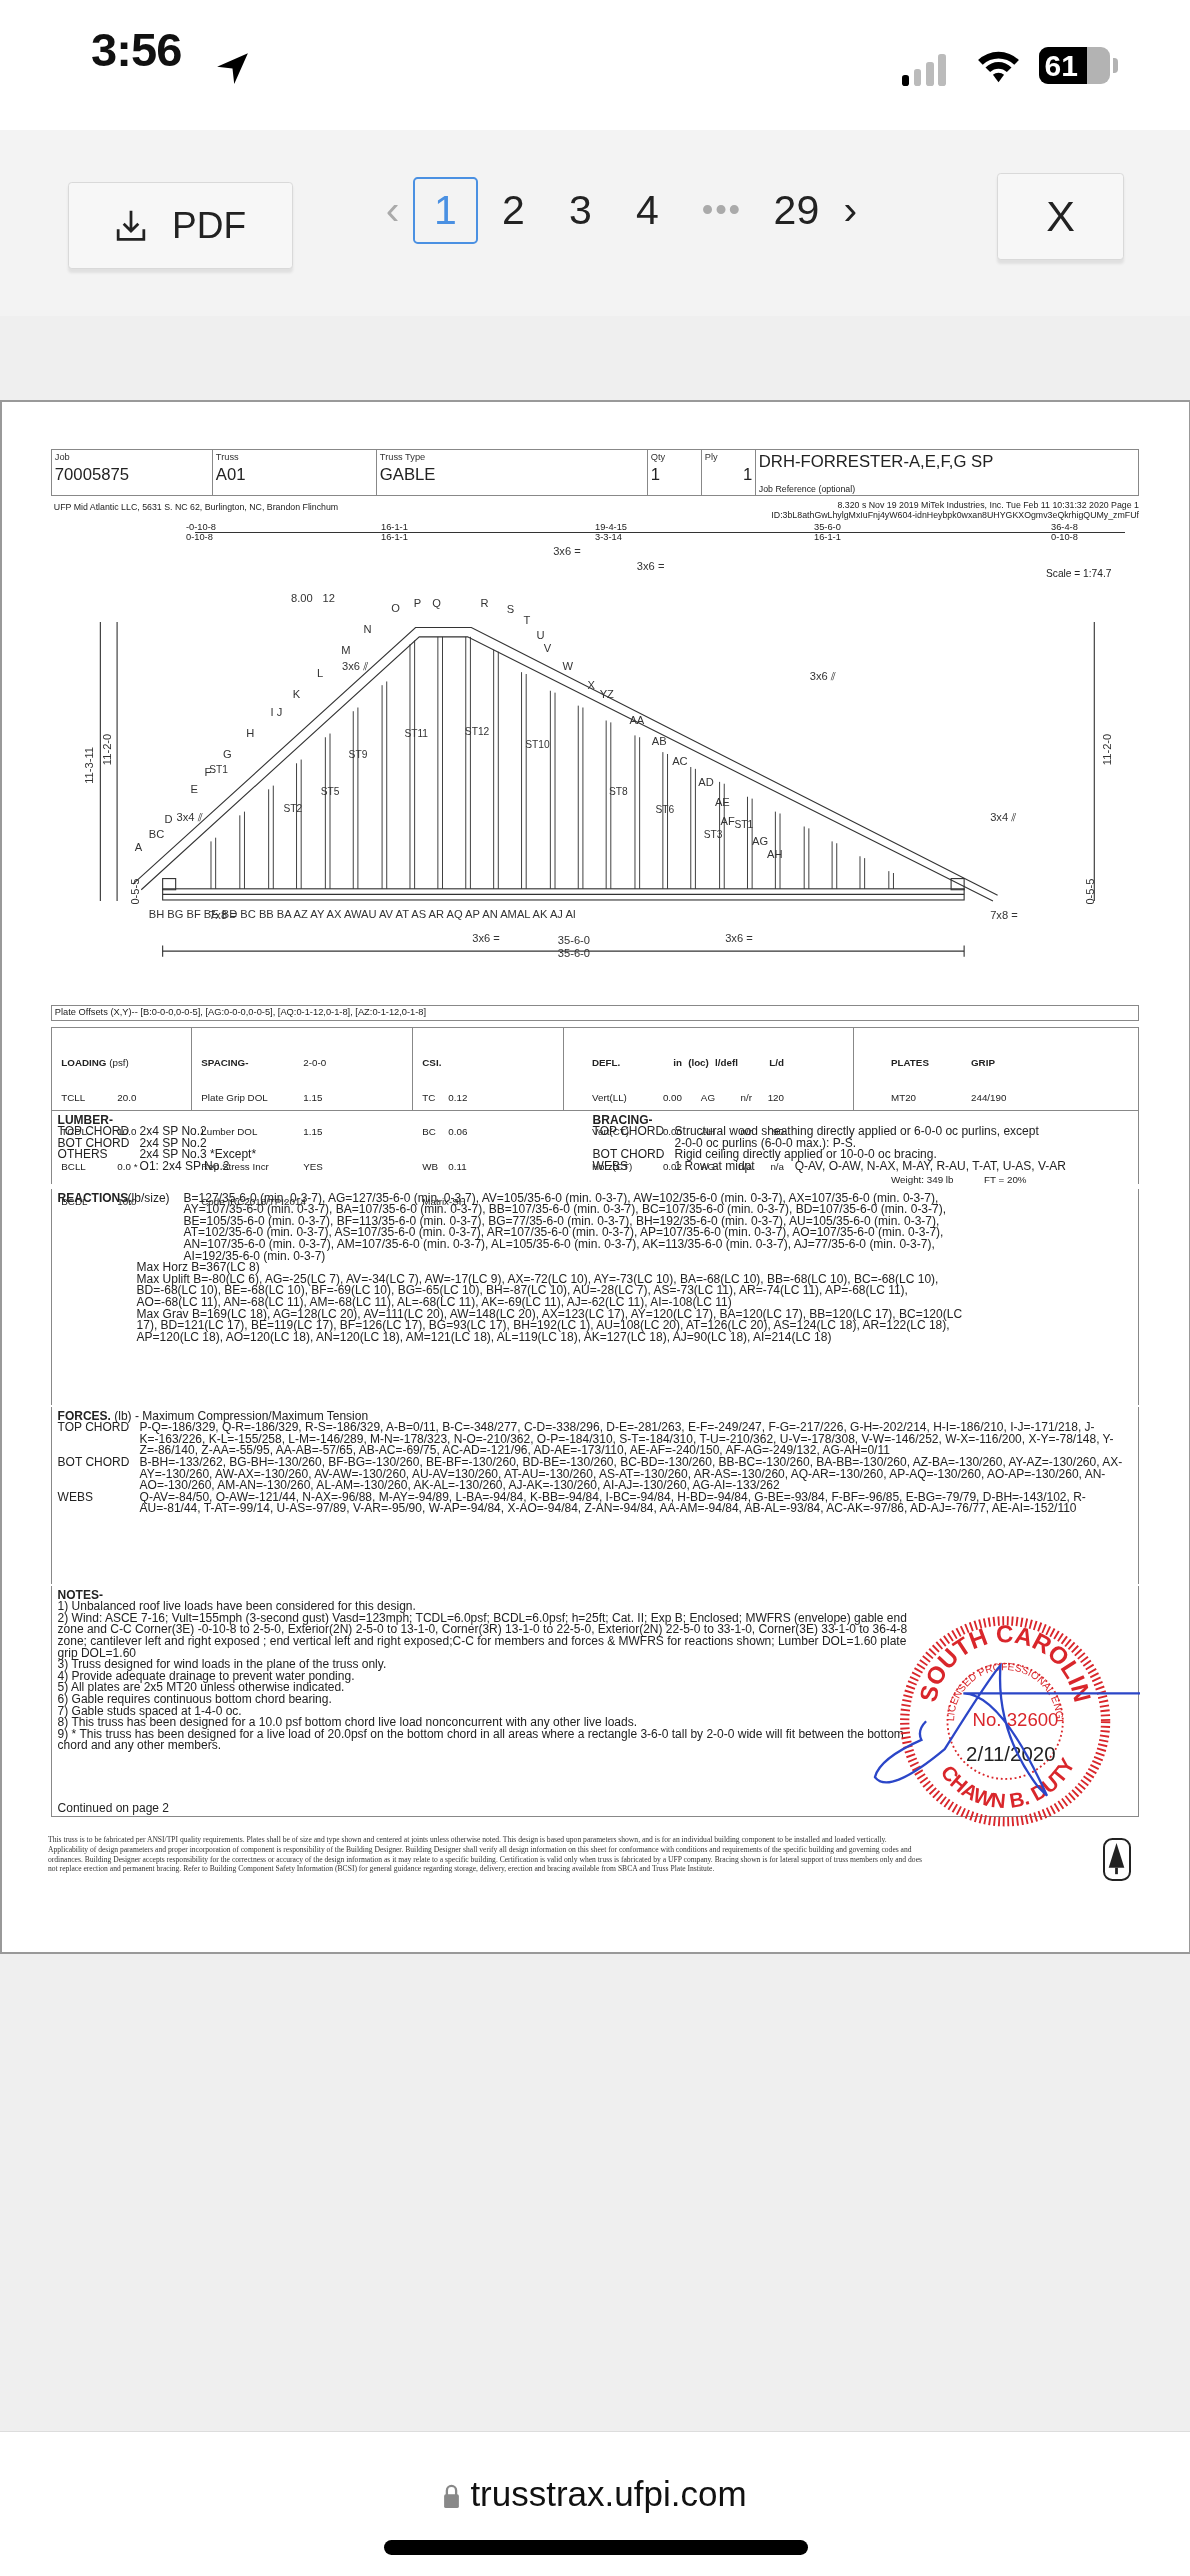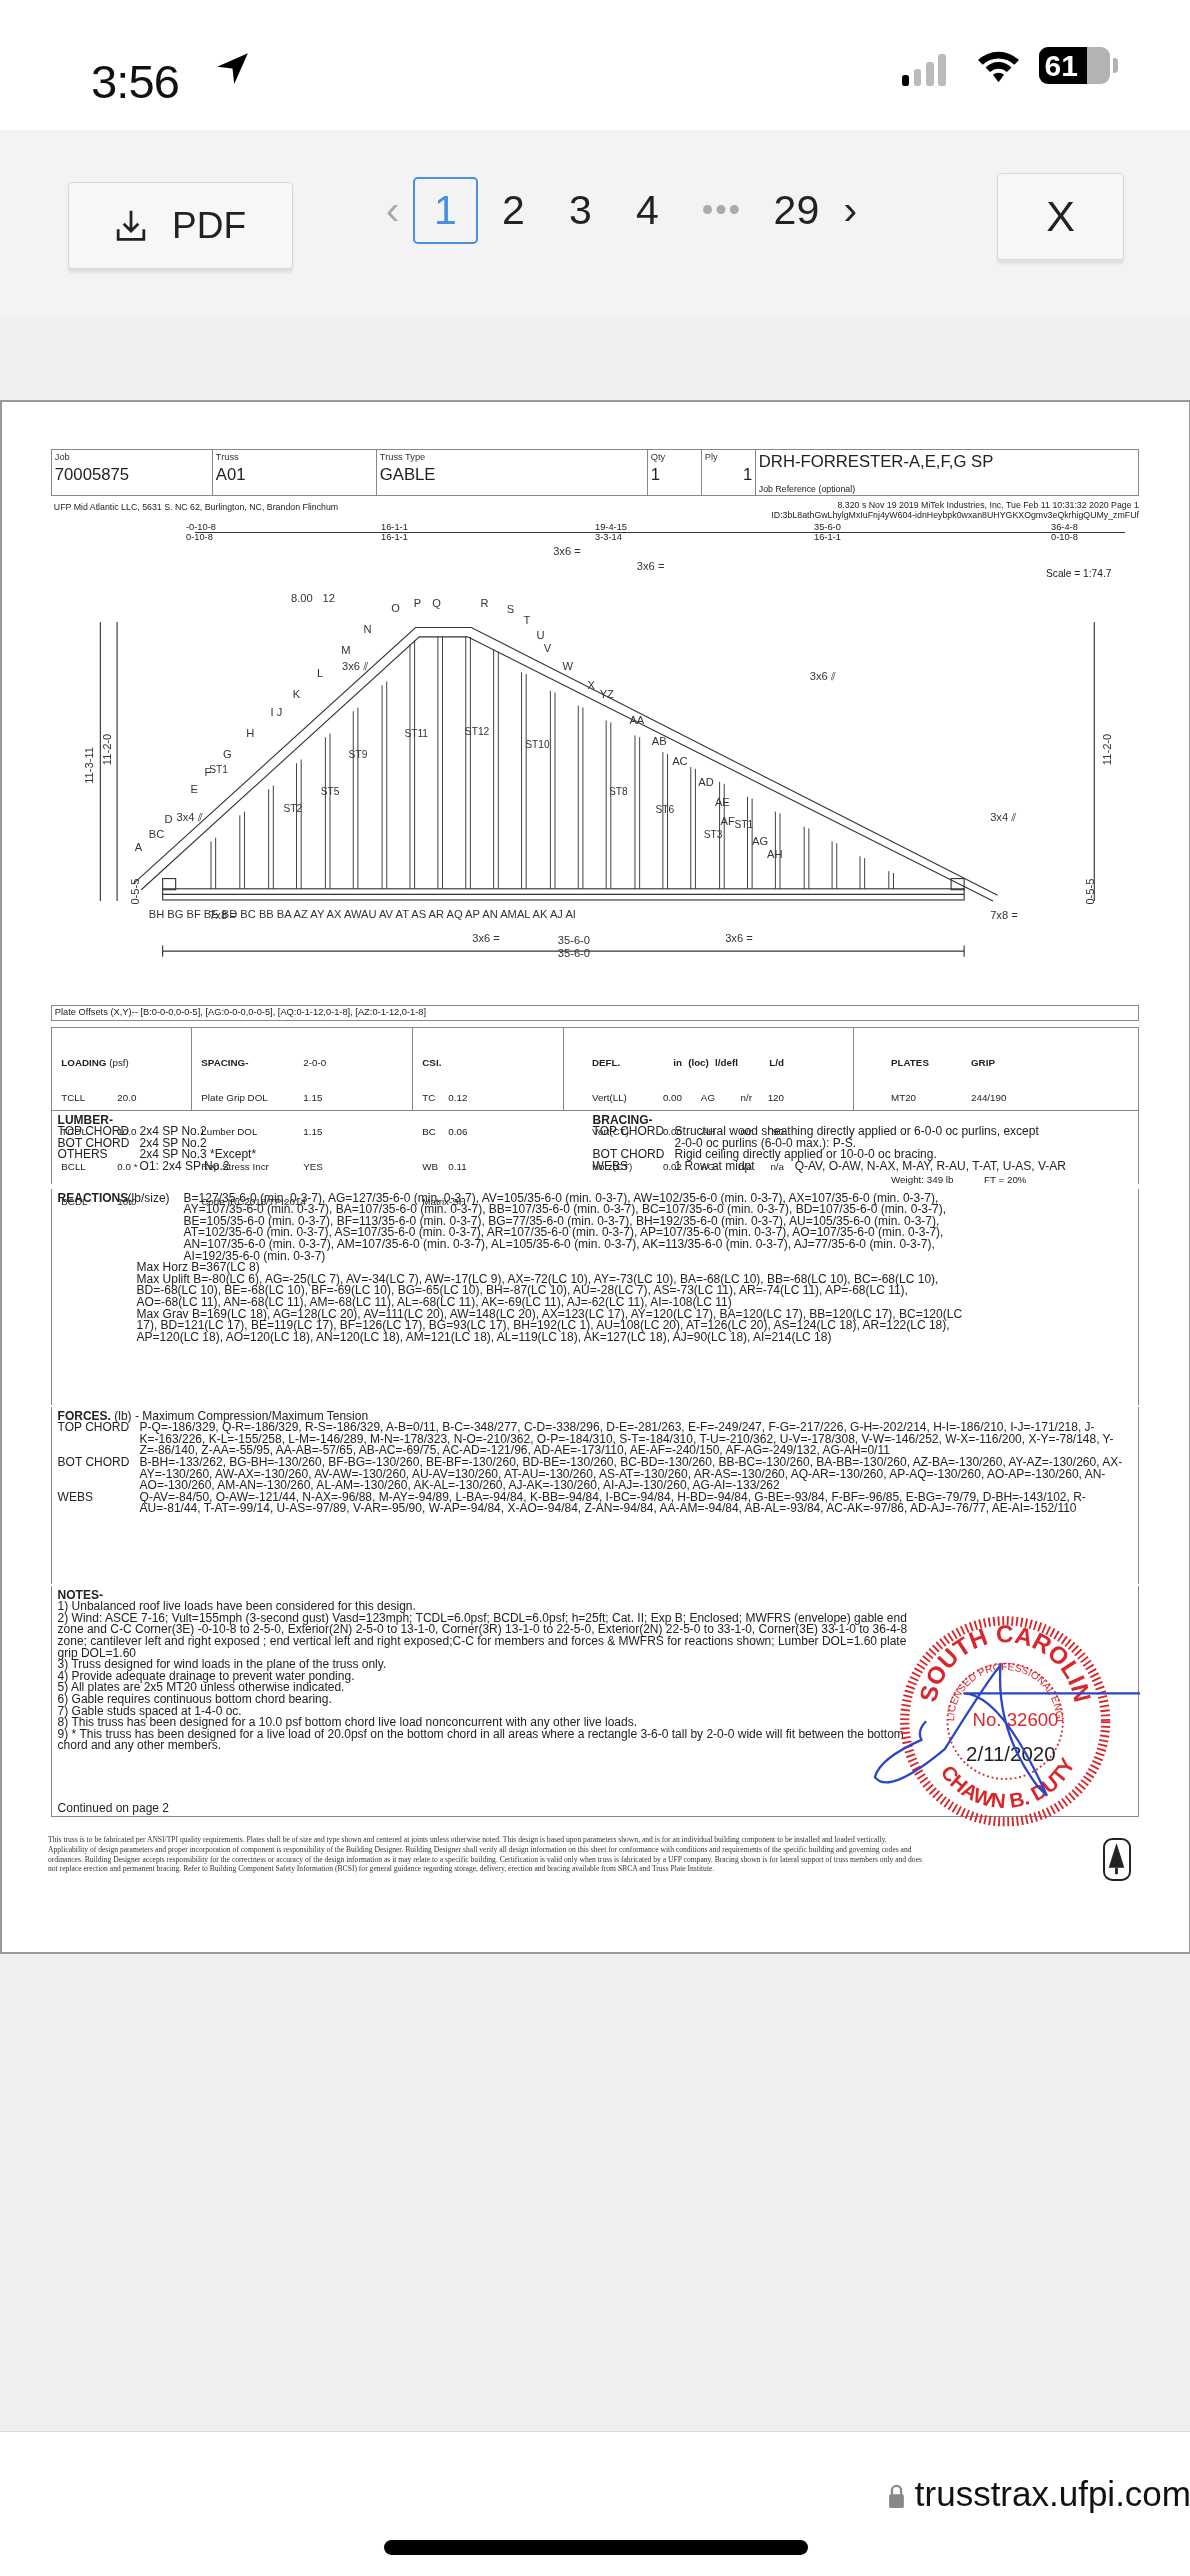--- a/index.html
+++ b/index.html
@@ -1,18 +1,18 @@
 <!DOCTYPE html>
 <html style="font-size:15px"><head>
 <meta charset="utf-8">
 <style>
 *{box-sizing:border-box;margin:0;padding:0}
 html,body{width:1191px;height:2576px;background:#fff;font-family:"Liberation Sans",sans-serif;color:#111;overflow:hidden}
 .status-bar{position:absolute;left:0;top:0;width:1191px;height:130px;background:#fff}
-.status-time{position:absolute;left:91px;top:54px;font-size:47px;font-weight:normal;letter-spacing:-0.9px}
+.status-time{position:absolute;left:91px;top:22px;font-size:47px;font-weight:bold;letter-spacing:-0.9px}
 .loc-icon{position:absolute;left:212px;top:48px;width:41px;height:41px}
 .signal{position:absolute;left:902px;top:54px;display:flex;align-items:flex-end;gap:4.7px}
 .signal span{display:block;width:7.4px;border-radius:2.8px;background:#bbb}
 .wifi{position:absolute;left:975px;top:47px;width:47px;height:39px}
 .battery{position:absolute;left:1039px;top:47px;width:71px;height:37px;border-radius:9px;background:#b3b3b3;overflow:hidden}
 .battery .fill{position:absolute;left:0;top:0;bottom:0;width:48px;background:#000}
 .battery .txt{position:absolute;left:5.6px;top:1.9px;font-size:30px;font-weight:bold;color:#fff}
 .battery-cap{position:absolute;left:1113px;top:58px;width:4.7px;height:15px;border-radius:0 3.7px 3.7px 0;background:#b3b3b3}
 
 .toolbar{position:absolute;left:0;top:130px;width:1191px;height:186px;background:#f3f3f3}
@@ -48,21 +48,21 @@
 .b{font-weight:bold}
 .block{position:absolute;left:0;width:1088px;font-size:12px;line-height:11.6px;border-left:1.4px solid #888;border-right:1.4px solid #888;padding:3.7px 5.6px}
 .row{display:flex}
 .row .k{width:82px;flex:none}
 .row .v{flex:1;white-space:pre-wrap}
 .stamp{position:absolute;left:861px;top:1591px;width:279px;height:242px}
 .disclaimer{position:absolute;left:48px;top:1835px;width:874px;font-family:"Liberation Serif",serif;font-size:7.6px;line-height:9.8px;color:#333}
 .tree{position:absolute;left:1103px;top:1838px;width:28px;height:43px;border:2.3px solid #222;border-radius:9.3px}
 
 .urlbar{position:absolute;left:0;top:2431px;width:1191px;height:145px;background:#fff;border-top:1.9px solid #ddd}
-.url{position:absolute;left:0;right:0;top:42px;text-align:right;font-size:35px;color:#111}
+.url{position:absolute;left:0;right:0;top:42px;text-align:center;font-size:35px;color:#111}
 .lock{display:inline-block;width:15px;height:24px;position:relative;margin-right:11px;vertical-align:-1.9px}
 .home-ind{position:absolute;left:384px;top:2540px;width:424px;height:15px;border-radius:7.4px;background:#000}
 svg text{font-family:"Liberation Sans",sans-serif}
 </style>
 </head>
 <body>
 
 <div class="status-bar">
   <div class="status-time">3:56</div>
   <svg class="loc-icon" viewBox="0 0 24 24">

